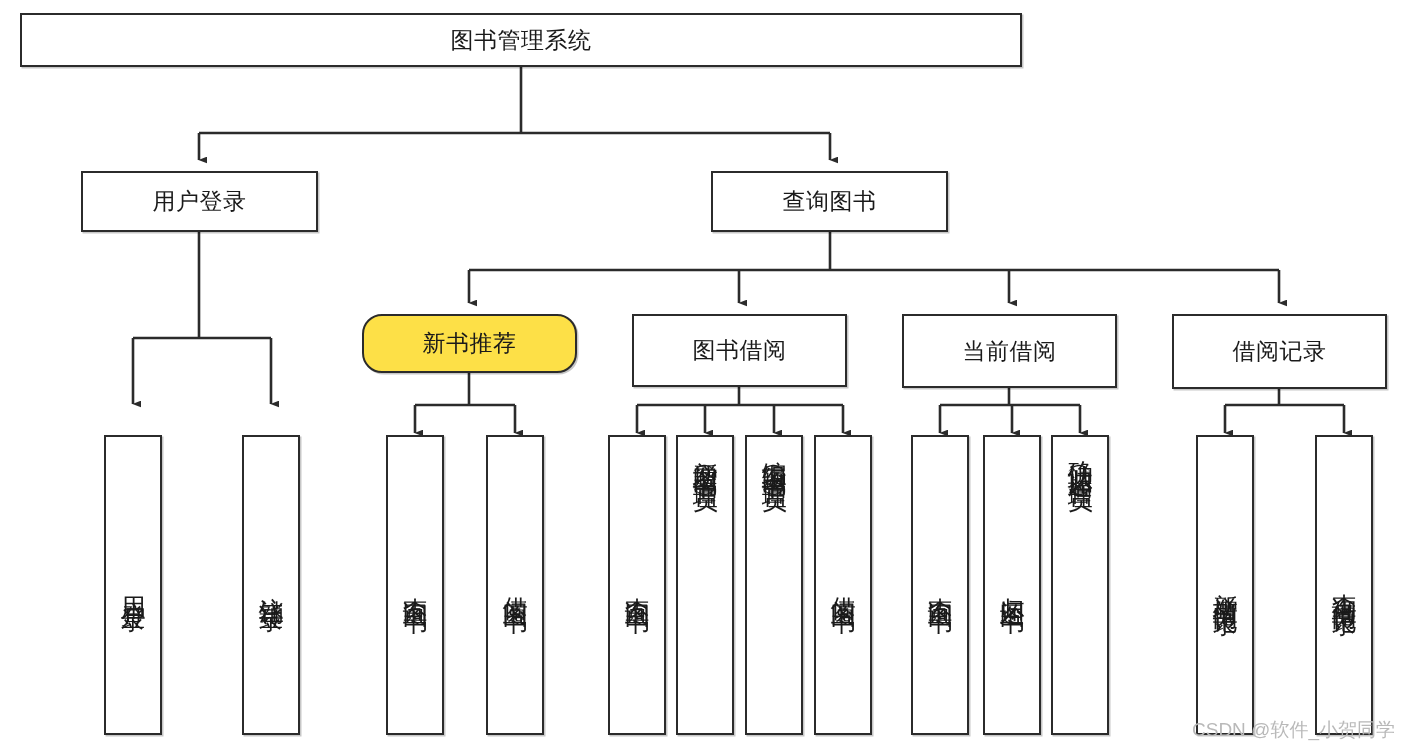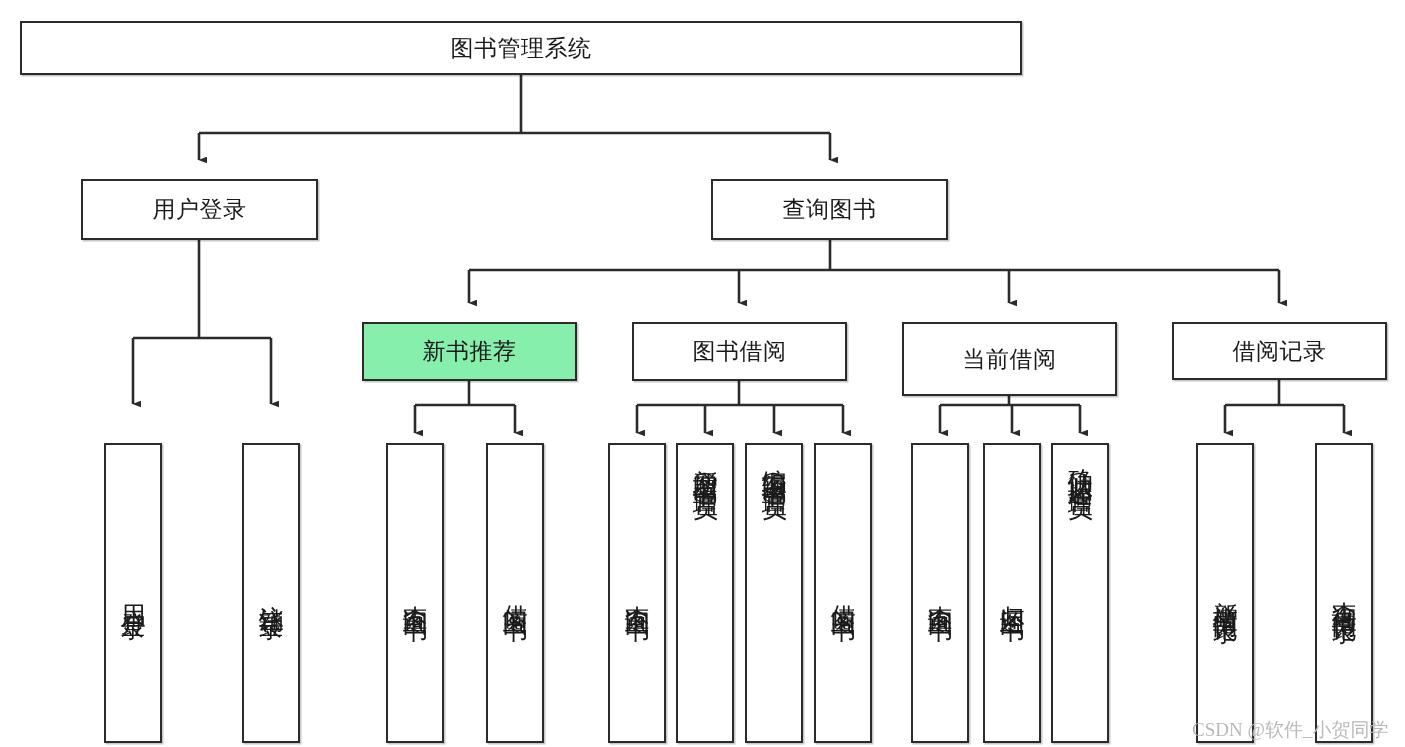--- a/index.html
+++ b/index.html
@@ -30,21 +30,20 @@
     position: absolute;
     box-sizing: border-box;
     background: #ffffff;
     border: 2.5px solid #2b2b2b;
     box-shadow: 1.5px 1.5px 0 rgba(0,0,0,0.22);
     display: flex;
     align-items: center;
     justify-content: center;
     color: #1a1a1a;
     z-index: 2;
-    margin-top: 8px;
   }
   .node .label {
     display: block;
     text-align: center;
     letter-spacing: 0.5px;
     white-space: nowrap;
   }
   
   .node.root { }
   .node.root .label { font-size: 25px; }
@@ -66,21 +65,21 @@
     white-space: nowrap;
   }
   
   .node.leaf.mid  { align-items: center; padding-top: 0; }
   .watermark {
     position: absolute;
     color: #b9b9b9;
     font-size: 19px;
     white-space: nowrap;
     z-index: 5;
-    font-family: Liberation Serif, serif;
+    font-family: Liberation Sans, sans-serif;
   }
 </style>
 </head>
 <body>
 
 <div id="diagram" style="background: rgb(255, 255, 255);">
 
   <svg class="connectors" viewBox="0 0 1405 747" xmlns="http://www.w3.org/2000/svg">
     <defs>
       <marker id="arrowhead" markerWidth="7" markerHeight="9" refX="3.5" refY="8.4" orient="auto" markerUnits="userSpaceOnUse">
@@ -136,30 +135,30 @@
     <span class="label">图书管理系统</span>
   </div>
 
   <div class="node h" style="left: 81px; top: 171px; width: 237px; height: 61px; border-color: rgb(43, 43, 43); background: rgb(255, 255, 255); color: rgb(26, 26, 26);">
     <span class="label">用户登录</span>
   </div>
   <div class="node h" style="left: 711px; top: 171px; width: 237px; height: 61px; border-color: rgb(43, 43, 43); background: rgb(255, 255, 255); color: rgb(26, 26, 26);">
     <span class="label">查询图书</span>
   </div>
 
-  <div class="node h" style="left: 362px; top: 314px; width: 215px; height: 59px; border-color: rgb(43, 43, 43); background: #86efac; color: rgb(26, 26, 26);">
+  <div class="node h" style="left: 362px; top: 314px; width: 215px; height: 59px; border-color: rgb(43, 43, 43); background: #fde047; color: rgb(26, 26, 26); border-radius: 20px;">
     <span class="label">新书推荐</span>
   </div>
-  <div class="node h" style="left: 632px; top: 314px; width: 215px; height: 59px; border-color: rgb(43, 43, 43); background: rgb(255, 255, 255); color: rgb(26, 26, 26);">
+  <div class="node h" style="left: 632px; top: 314px; width: 215px; height: 73px; border-color: rgb(43, 43, 43); background: rgb(255, 255, 255); color: rgb(26, 26, 26);">
     <span class="label">图书借阅</span>
   </div>
   <div class="node h" style="left: 902px; top: 314px; width: 215px; height: 74px; border-color: rgb(43, 43, 43); background: rgb(255, 255, 255); color: rgb(26, 26, 26);">
     <span class="label">当前借阅</span>
   </div>
-  <div class="node h" style="left: 1172px; top: 314px; width: 215px; height: 58px; border-color: rgb(43, 43, 43); background: rgb(255, 255, 255); color: rgb(26, 26, 26);">
+  <div class="node h" style="left: 1172px; top: 314px; width: 215px; height: 75px; border-color: rgb(43, 43, 43); background: rgb(255, 255, 255); color: rgb(26, 26, 26);">
     <span class="label">借阅记录</span>
   </div>
 
   <div class="node leaf mid" style="left: 104px; top: 435px; width: 58px; height: 300px; border-color: rgb(43, 43, 43); background: rgb(255, 255, 255); color: rgb(26, 26, 26);">
     <span class="label">用户登录</span>
   </div>
   <div class="node leaf mid" style="left: 242px; top: 435px; width: 58px; height: 300px; border-color: rgb(43, 43, 43); background: rgb(255, 255, 255); color: rgb(26, 26, 26);">
     <span class="label">注销登录</span>
   </div>
   <div class="node leaf mid" style="left: 386px; top: 435px; width: 58px; height: 300px; border-color: rgb(43, 43, 43); background: rgb(255, 255, 255); color: rgb(26, 26, 26);">

